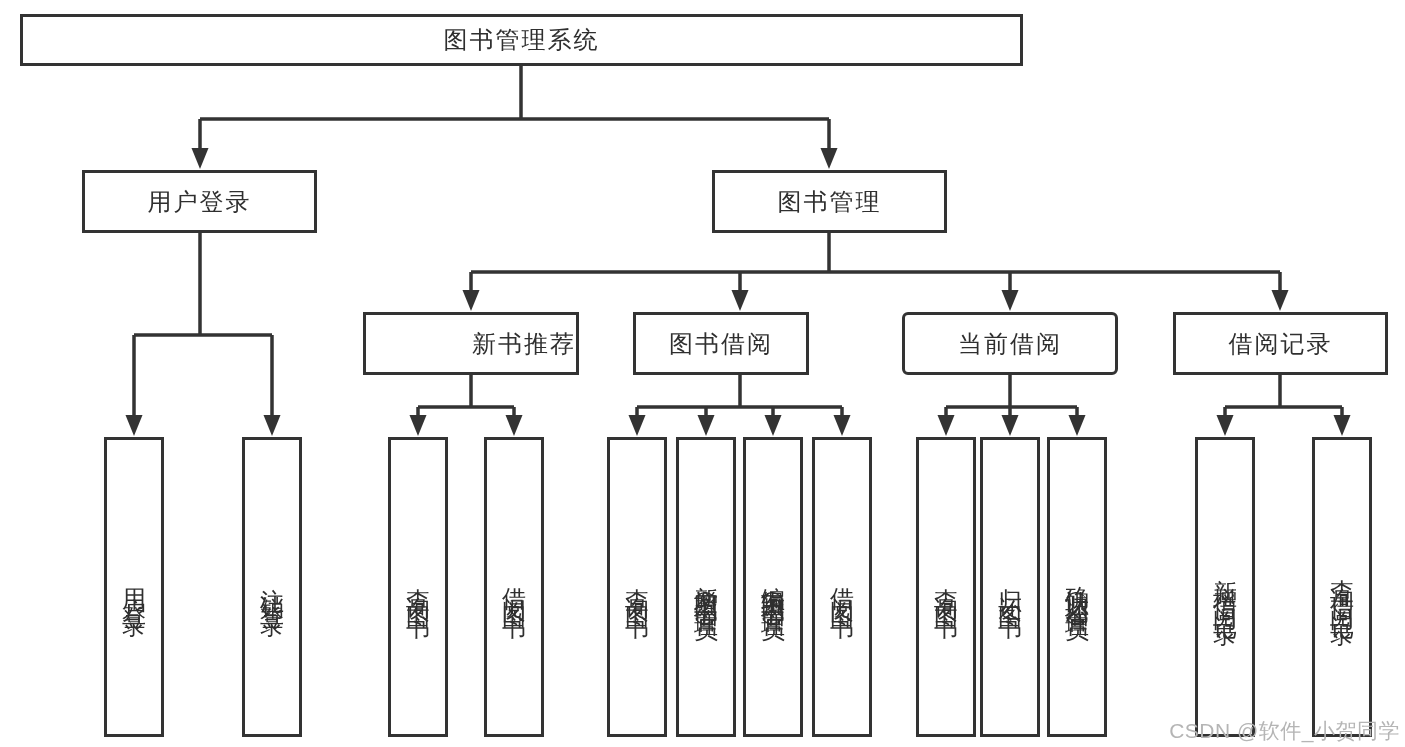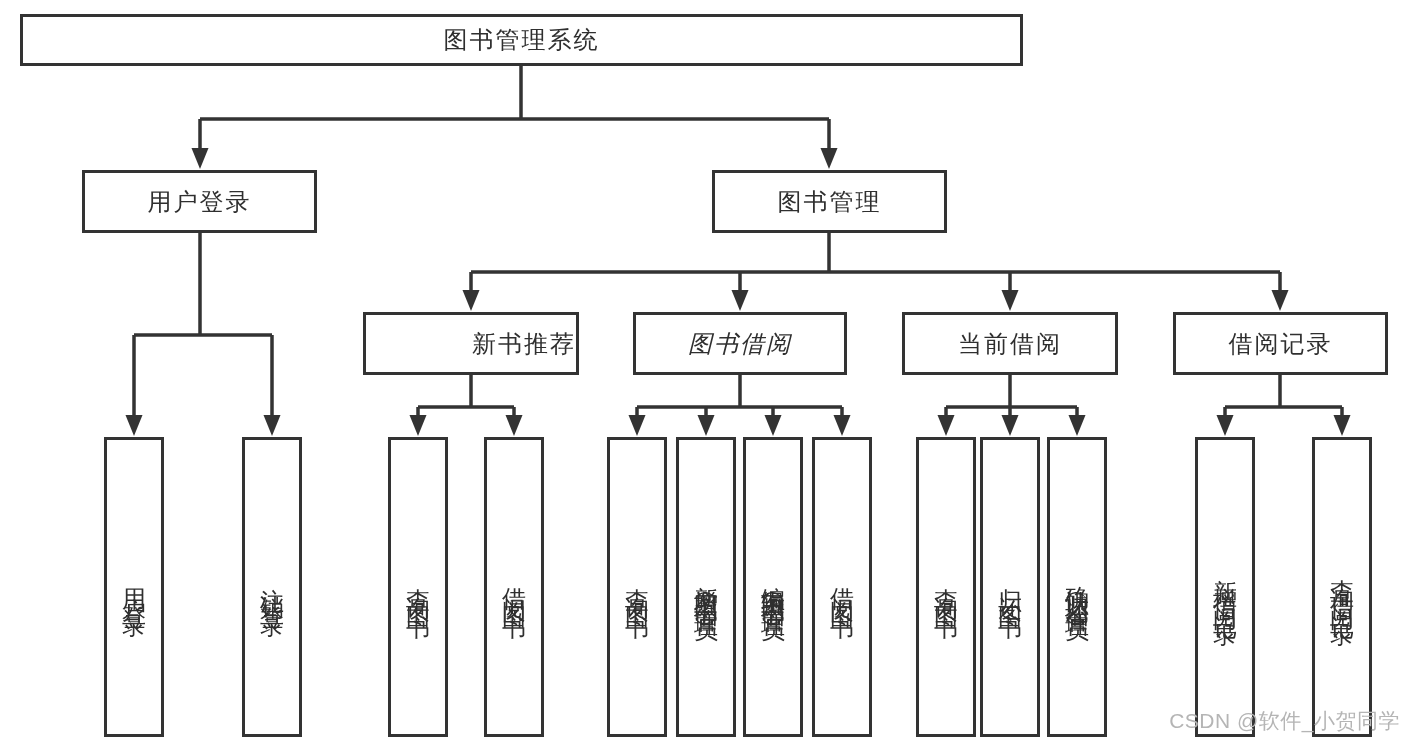--- a/index.html
+++ b/index.html
@@ -44,21 +44,21 @@
     writing-mode: vertical-rl;
     font-size: 24px;
     letter-spacing: 9px;
     color: var(--text);
     line-height: 1;
   }
   .leaf.long .vtext { letter-spacing: 4.5px; }
   .watermark {
     position: absolute;
     right: 5px;
-    bottom: 12px;
+    bottom: 2px;
     font-size: 21px;
     letter-spacing: 0.5px;
     color: var(--watermark);
     z-index: 5;
     white-space: nowrap;
     margin-left: 24px;
   }
 </style>
 </head>
 <body>
@@ -130,24 +130,24 @@
   <div class="box" style="left:82px; top:170px; width:235px; height:63px;">
     <span class="hlabel">用户登录</span>
   </div>
   <div class="box" style="left:712px; top:170px; width:235px; height:63px;text-align:right;">
     <span class="hlabel">图书管理</span>
   </div>
 
   <div class="box" style="left:363px; top:312px; width:216px; height:63px;justify-content:flex-end;">
     <span class="hlabel">新书推荐</span>
   </div>
-  <div class="box" style="left:633px; top:312px; width:214px; height:63px;font-style:italic;">
+  <div class="box" style="left:633px; top:312px; width:176px; height:63px;">
     <span class="hlabel">图书借阅</span>
   </div>
-  <div class="box" style="left:902px; top:312px; width:216px; height:63px;">
+  <div class="box" style="left:902px; top:312px; width:216px; height:63px;border-radius:6px;">
     <span class="hlabel">当前借阅</span>
   </div>
   <div class="box" style="left:1173px; top:312px; width:215px; height:63px;">
     <span class="hlabel">借阅记录</span>
   </div>
 
   <div class="box leaf" style="left:104px; top:437px; width:60px; height:300px;">
     <span class="vtext">用户登录</span>
   </div>
   <div class="box leaf" style="left:242px; top:437px; width:60px; height:300px;">

